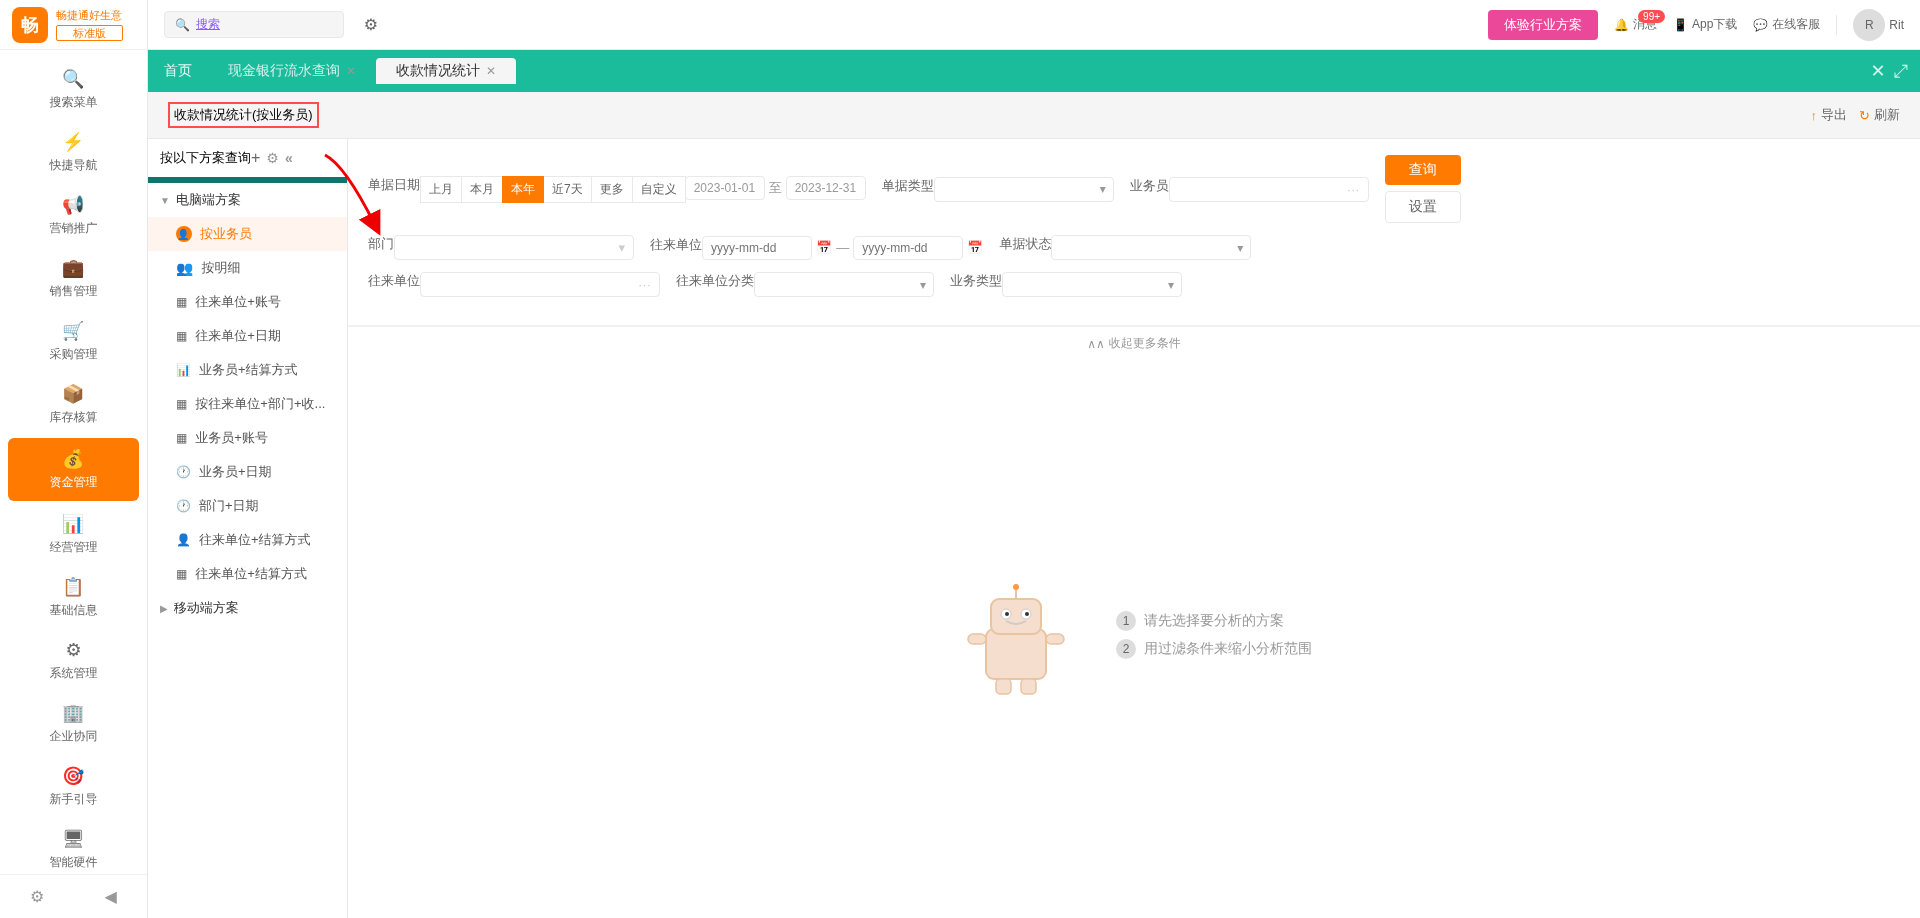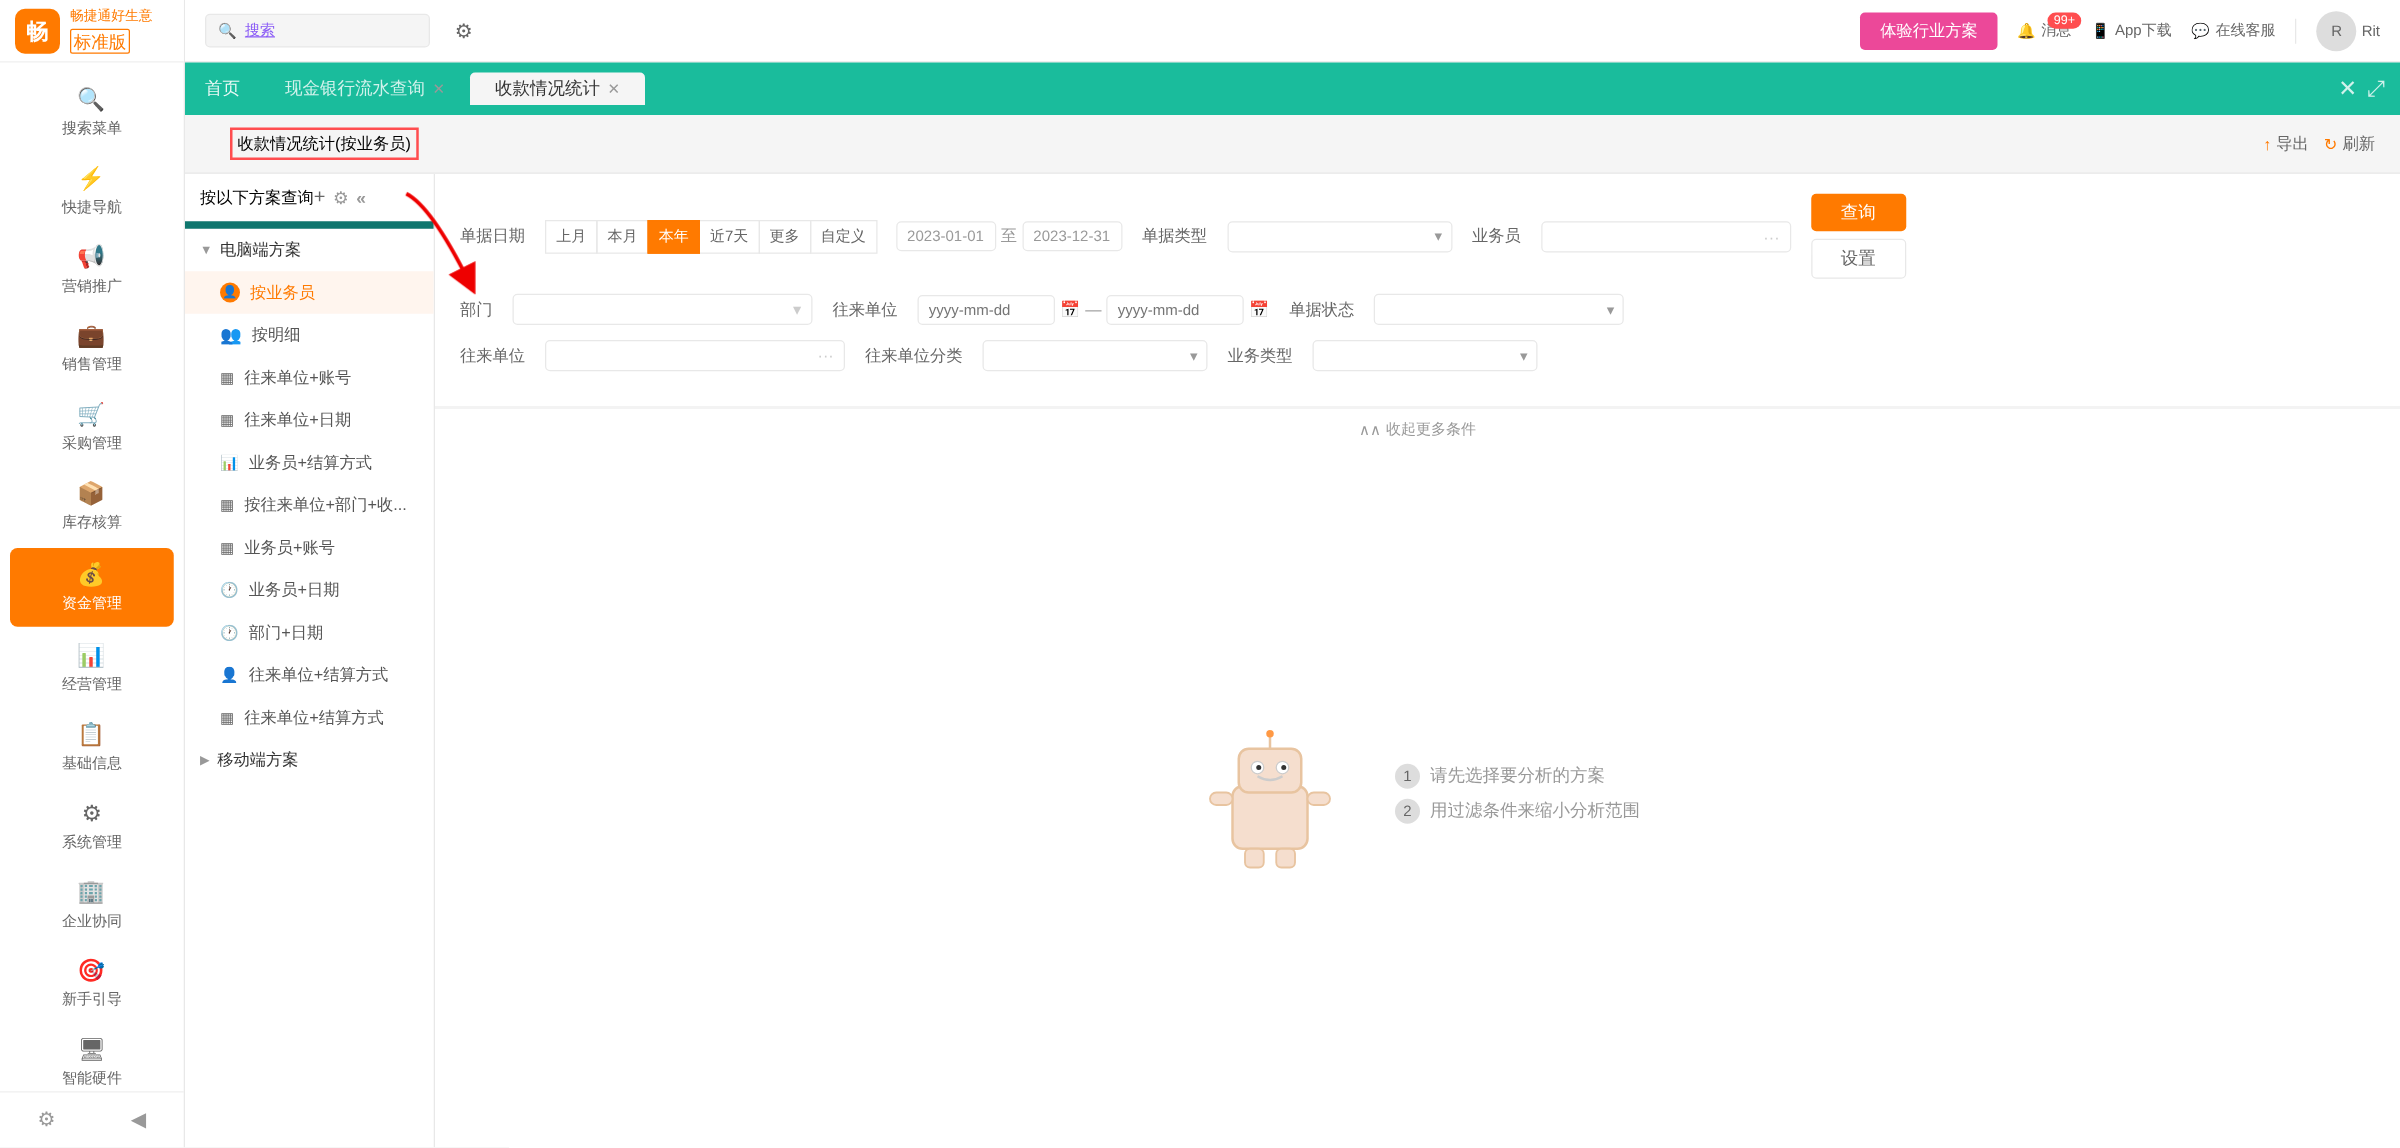--- a/index.html
+++ b/index.html
@@ -3,21 +3,21 @@
   <meta charset="utf-8">
   <style>
     * { box-sizing: border-box; margin: 0; padding: 0; }
     body { font-family: "Microsoft YaHei", "PingFang SC", sans-serif; font-size: 13px; background: #f5f5f5; display: flex; height: 918px; overflow: hidden; }
 
     
     .sidebar { width: 148px; background: #fff; display: flex; flex-direction: column; border-right: 1px solid #e8e8e8; flex-shrink: 0; }
     .sidebar-logo { height: 50px; background: #fff; display: flex; align-items: center; padding: 0 12px; border-bottom: 1px solid #f0f0f0; }
     .logo-icon { width: 36px; height: 36px; background: #ff7a00; border-radius: 8px; display: flex; align-items: center; justify-content: center; color: #fff; font-size: 18px; font-weight: bold; }
     .logo-text { margin-left: 8px; font-size: 11px; color: #333; line-height: 1.3; }
-    .logo-badge { font-size: 14px; color: #ff7a00; border: 1px solid #ff7a00; border-radius: 2px; padding: 0 2px; margin-top: 2px; display: inline-block; }
+    .logo-badge { font-size: 11px; color: #ff7a00; border: 1px solid #ff7a00; border-radius: 2px; padding: 0 16px; margin-top: 2px; display: inline-block; }
     .sidebar-nav { flex: 1; overflow-y: auto; padding: 8px 0; }
     .sidebar-item { display: flex; flex-direction: column; align-items: center; padding: 10px 0; cursor: pointer; color: #666; transition: color 0.2s; }
     .sidebar-item .icon { font-size: 18px; margin-bottom: 4px; }
     .sidebar-item .label { font-size: 12px; }
     .sidebar-active-item { background: #ff7a00; color: #fff !important; border-radius: 6px; margin: 2px 8px; }
     .sidebar-bottom { padding: 12px 0; border-top: 1px solid #f0f0f0; display: flex; justify-content: space-around; }
     .sidebar-bottom-icon { color: #999; cursor: pointer; font-size: 16px; }
 
     
     .main { flex: 1; display: flex; flex-direction: column; overflow: hidden; }
@@ -58,21 +58,21 @@
     .scheme-section-header { padding: 8px 12px; display: flex; align-items: center; gap: 6px; cursor: pointer; color: #333; font-size: 13px; }
     .scheme-section-header .arrow { color: #999; font-size: 10px; }
     .scheme-list { }
     .scheme-list-item { padding: 8px 12px 8px 28px; display: flex; align-items: center; gap: 8px; cursor: pointer; color: #555; font-size: 13px; }
     .scheme-list-item.active { color: #ff7a00; background: #fff5ee; }
 
     
     .query-panel { flex: 1; background: #fff; display: flex; flex-direction: column; overflow: hidden; }
     .query-conditions { padding: 16px 20px; border-bottom: 1px solid #f0f0f0; }
     .condition-row { display: flex; align-items: center; gap: 16px; margin-bottom: 12px; flex-wrap: wrap; }
-    .condition-item { display: flex; align-items: center; gap: 16px; }
+    .condition-item { display: flex; align-items: flex-start; gap: 0; }
     .condition-label { color: #666; font-size: 13px; white-space: nowrap; }
     .date-tabs { display: flex; gap: 0; }
     .date-tab { padding: 4px 8px; font-size: 12px; color: #666; cursor: pointer; border: 1px solid #e8e8e8; margin-right: -1px; }
     .date-tab.active { background: #ff7a00; color: #fff; border-color: #ff7a00; z-index: 1; }
     .date-input-group { display: flex; align-items: center; gap: 4px; }
     .date-input { border: 1px solid #e8e8e8; border-radius: 4px; padding: 4px 8px; font-size: 12px; color: #999; width: 80px; }
     .date-range-sep { color: #999; }
     .condition-select { border: 1px solid #e8e8e8; border-radius: 4px; padding: 4px 28px 4px 8px; font-size: 13px; color: #333; background: #fff; cursor: pointer; appearance: none; position: relative; min-width: 180px; }
     .select-wrapper { position: relative; display: inline-flex; align-items: center; }
     .select-wrapper::after { content: '▾'; position: absolute; right: 8px; color: #999; pointer-events: none; font-size: 12px; }
@@ -84,21 +84,21 @@
 
     .collapse-btn { display: flex; align-items: center; justify-content: center; padding: 8px; color: #999; font-size: 12px; cursor: pointer; border-top: 1px solid #f0f0f0; gap: 4px; }
 
     
     .empty-state { flex: 1; display: flex; flex-direction: column; align-items: center; justify-content: center; gap: 16px; }
     .empty-tips { text-align: left; }
     .empty-tip { display: flex; align-items: center; gap: 8px; color: #999; font-size: 14px; margin-bottom: 8px; }
     .tip-num { width: 20px; height: 20px; border-radius: 50%; background: #ddd; display: flex; align-items: center; justify-content: center; font-size: 12px; color: #666; flex-shrink: 0; }
 
     
-    .title-highlight { border: 2px solid #ff4d4f; display: inline-block; padding: 2px 4px; margin-left: 16px; }
+    .title-highlight { border: 2px solid #ff4d4f; display: inline-block; padding: 2px 4px; }
   </style>
 </head>
 <body>
 
 <div class="sidebar">
   <div class="sidebar-logo">
     <div class="logo-icon">畅</div>
     <div class="logo-text">
       <div style="font-size:11px;color:#ff7a00;">畅捷通好生意</div>
       <span class="logo-badge">标准版</span>

